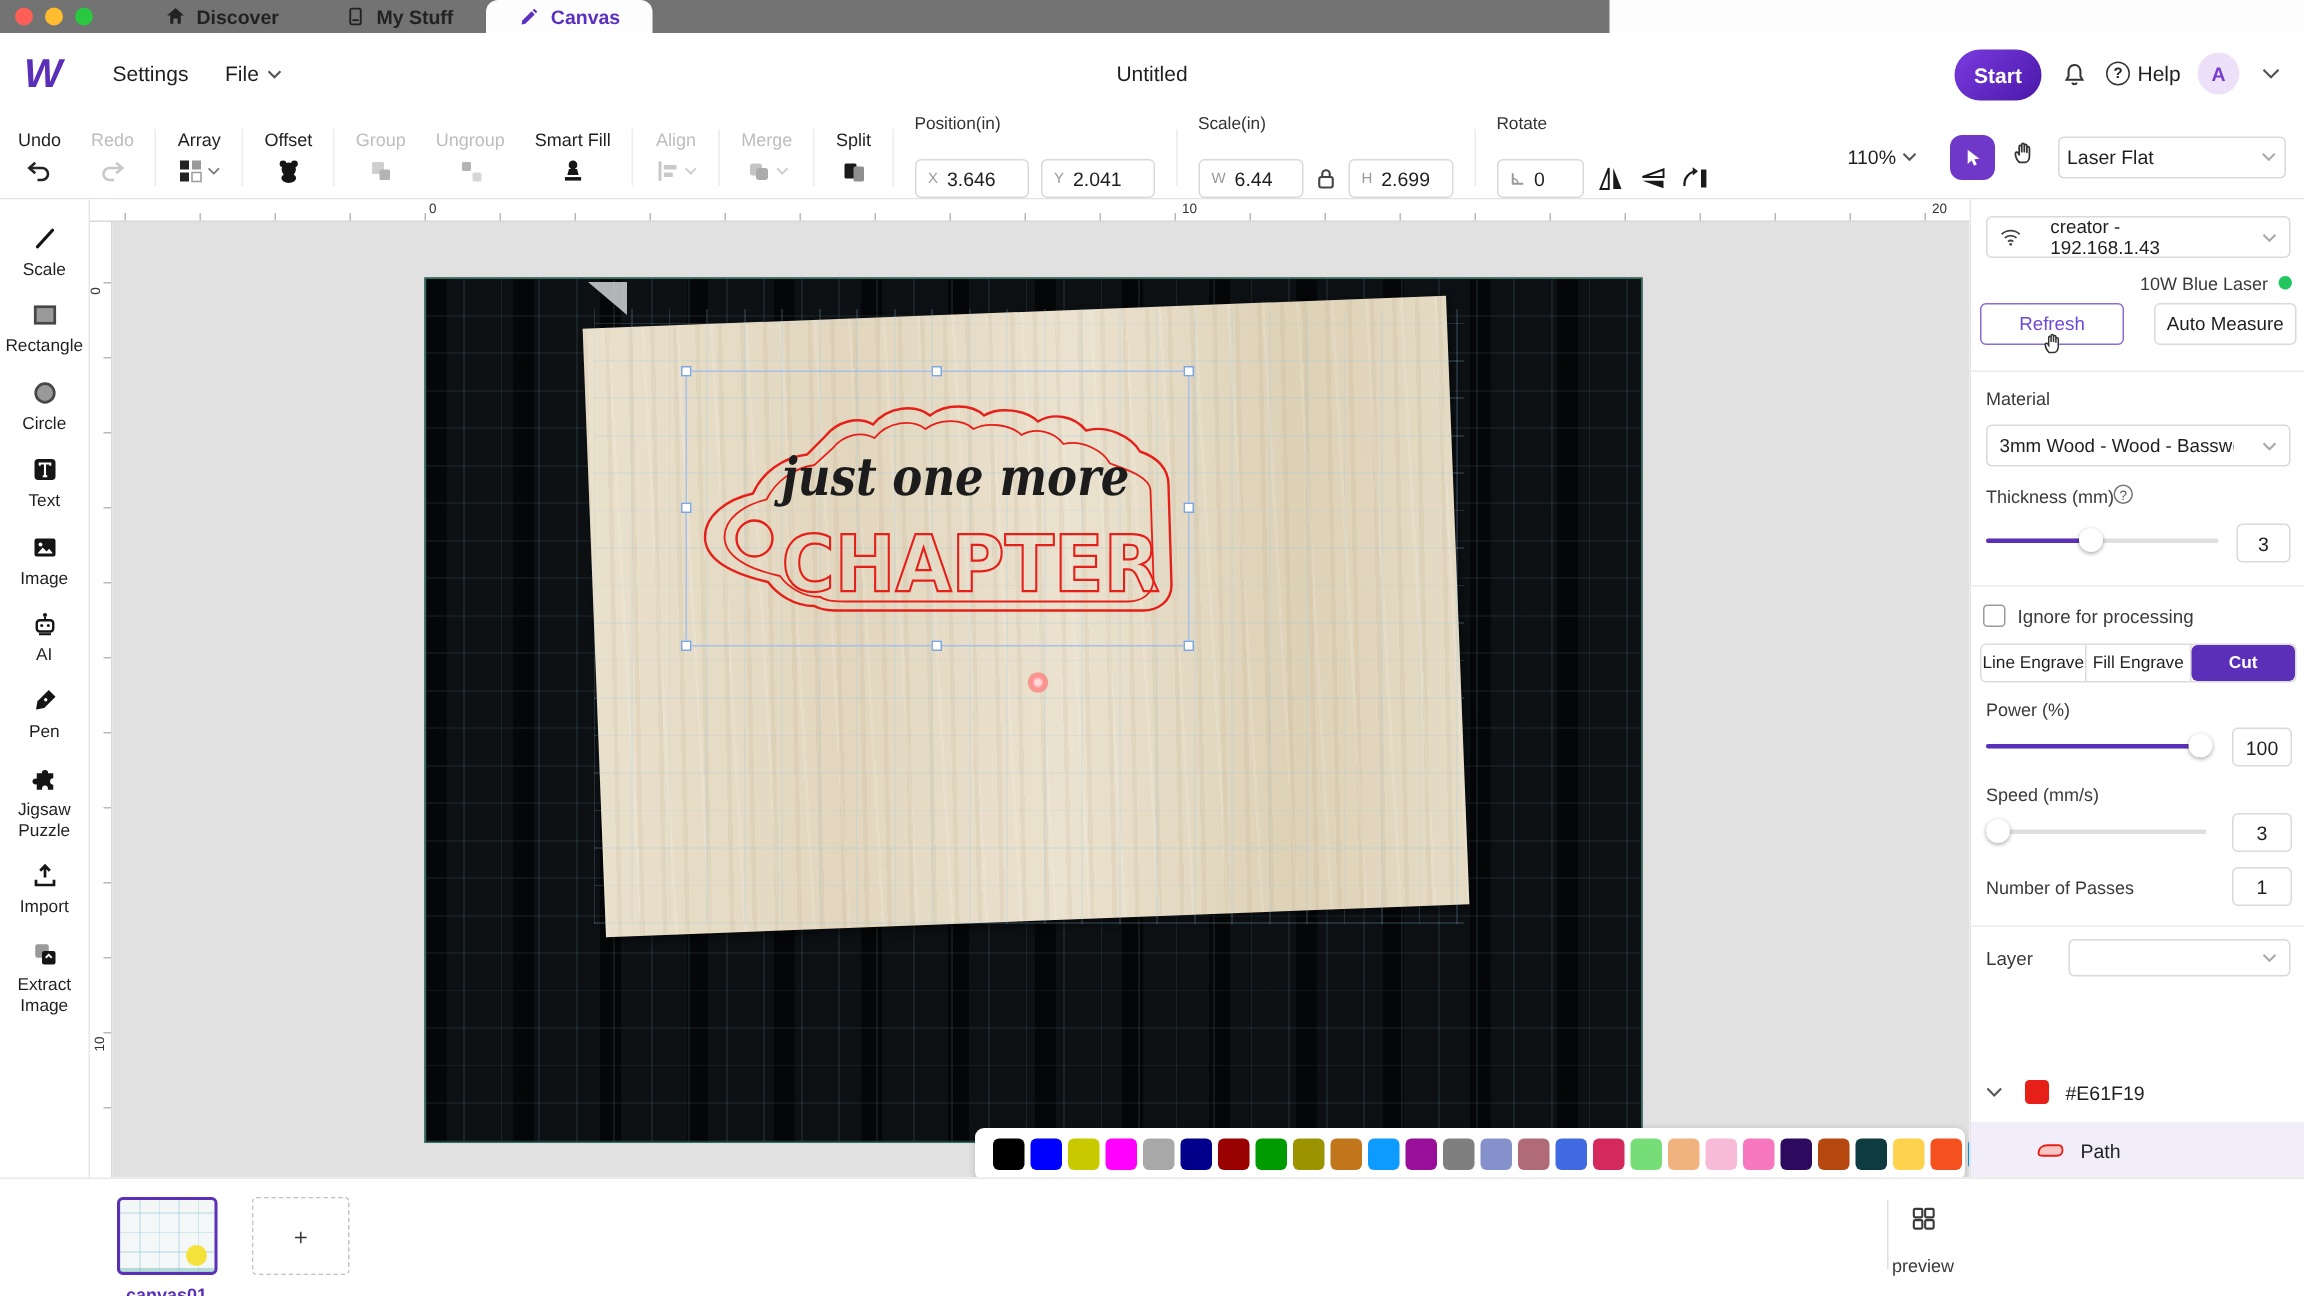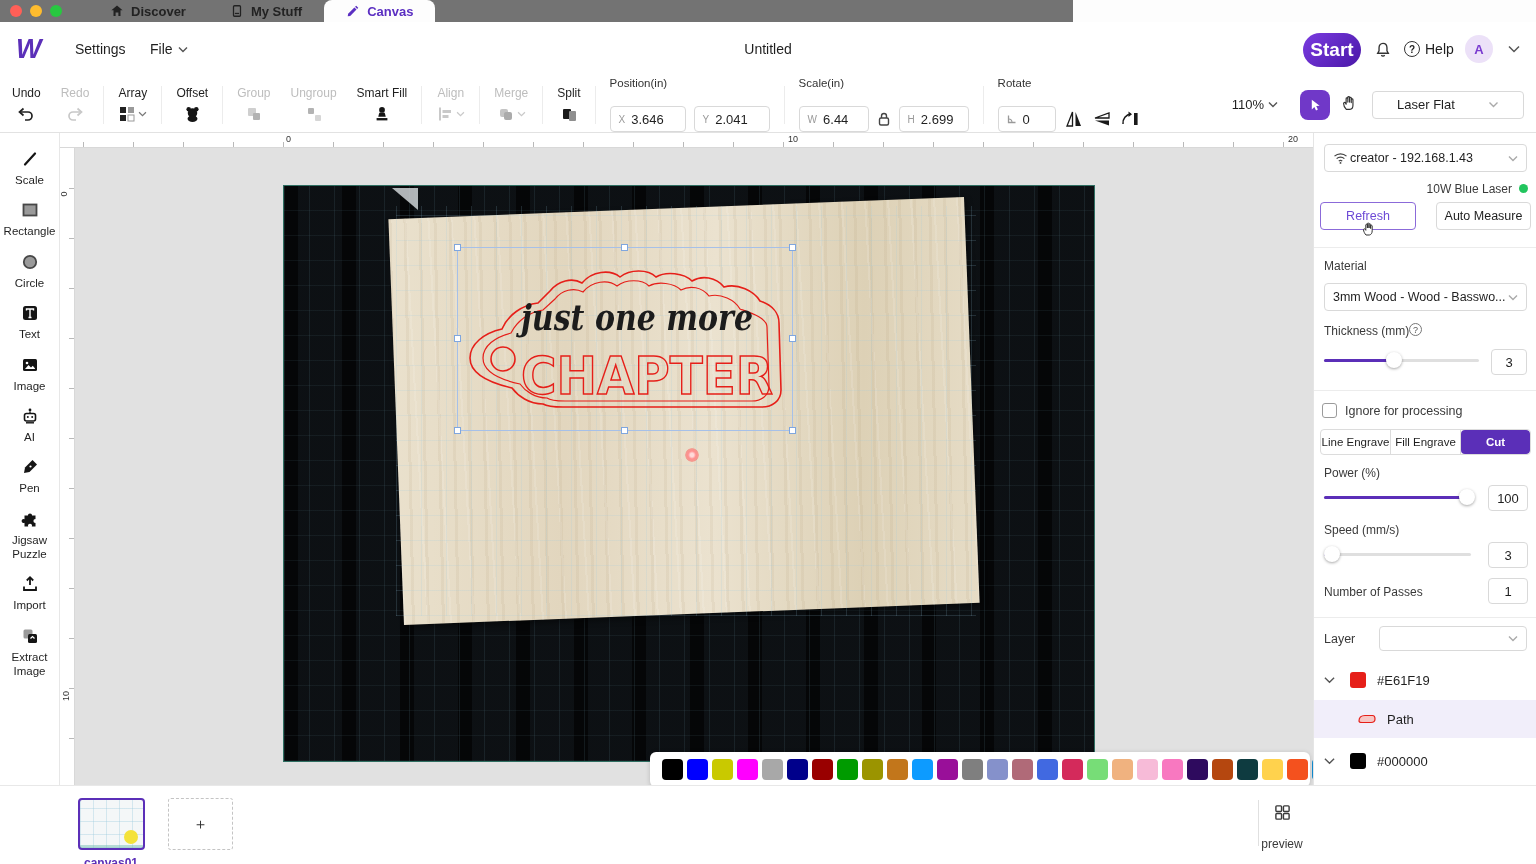--- a/index.html
+++ b/index.html
@@ -14,21 +14,21 @@
   .light { width:12px; height:12px; border-radius:50%; }
   .tab { display:flex; align-items:center; gap:7px; padding:0 22px; font-size:13px; font-weight:700; color:#222; }
   .tab.active { background:#fdfdfd; color:#5b2fc2; border-radius:8px 8px 0 0; }
   .tab svg { width:14px; height:14px; }
 
   
   .header { position:absolute; left:0; top:22px; width:1536px; height:55px; background:#fff; }
   .logo { position:absolute; left:16px; top:12px; font-size:27px; font-weight:900; color:#5b2fb8; font-style:italic; letter-spacing:-2px; }
   .menu-item { position:absolute; top:19px; font-size:14px; color:#1f1f1f; }
   .doc-title { position:absolute; left:0; right:0; top:19px; text-align:center; font-size:14px; color:#1f1f1f; }
-  .start-btn { position:absolute; left:1303px; top:11px; width:58px; height:34px; border-radius:18px; background:linear-gradient(135deg,#7a3be0,#4a18a8); color:#fff; font-size:19px; font-weight:700; display:flex; align-items:center; justify-content:center; }
+  .start-btn { position:absolute; left:1303px; top:11px; width:58px; height:34px; border-radius:18px; background:linear-gradient(135deg,#7a3be0,#4a18a8); color:#fff; font-size:14px; font-weight:700; display:flex; align-items:center; justify-content:center; }
   .bell { position:absolute; left:1374px; top:19px; }
   .help { position:absolute; left:1404px; top:19px; display:flex; align-items:center; gap:5px; font-size:14px; }
   .help .qm { width:16px; height:16px; border:1.4px solid #333; border-radius:50%; font-size:10px; display:flex; align-items:center; justify-content:center; font-weight:700; }
   .avatar { position:absolute; left:1465px; top:13px; width:28px; height:28px; border-radius:50%; background:#ece1f8; color:#7a3bd0; font-size:13px; font-weight:700; display:flex; align-items:center; justify-content:center; }
   .hdr-chev { position:absolute; left:1508px; top:23px; }
 
   
   .toolbar { position:absolute; left:0; top:77px; width:1536px; height:56px; background:#fff; border-bottom:1px solid #e2e2e2; display:flex; align-items:center; }
   .tb-sep { width:1px; height:38px; background:#ececec; margin:0 4px; flex:none; }
   .tbtn { display:flex; flex-direction:column; align-items:center; gap:4px; padding:0 10px; flex:none; }
@@ -36,21 +36,21 @@
   .tbtn.disabled .tb-label { color:#bdbdbd; }
   .tbtn .ic { height:20px; display:flex; align-items:center; gap:2px; }
   .fgroup { display:flex; flex-direction:column; gap:17px; padding:0 10px; flex:none; }
   .fgroup .fg-label { font-size:11.5px; color:#333; }
   .frow { display:flex; align-items:center; gap:8px; }
   .fbox { display:flex; align-items:center; gap:6px; border:1px solid #d9d9d9; border-radius:4px; height:26px; padding:0 8px; background:#fff; }
   .fbox .pfx { font-size:10px; color:#9a9a9a; }
   .fbox .val { font-size:13px; color:#1f1f1f; }
   .zoom-ctl { display:flex; align-items:center; gap:4px; font-size:13px; flex:none; padding:0 8px; }
   .sel-tool { width:30px; height:30px; border-radius:8px; background:#7038c8; display:flex; align-items:center; justify-content:center; margin:0 10px 0 14px; flex:none; }
-  .mode-select { width:152px; height:28px; border:1px solid #d9d9d9; border-radius:4px; display:flex; align-items:center; justify-content:space-between; padding:0 24px; font-size:13px; margin:0 12px 0 14px; flex:none; }
+  .mode-select { width:152px; height:28px; border:1px solid #d9d9d9; border-radius:4px; display:flex; align-items:center; justify-content:space-between; padding:0 5px; font-size:13px; margin:0 12px 0 14px; flex:none; }
 
   
   .sidebar { position:absolute; left:0; top:133px; width:60px; height:652px; background:#fff; border-right:1px solid #e7e7e7; display:flex; flex-direction:column; align-items:center; padding-top:16px; gap:13px; }
   .s-item { display:flex; flex-direction:column; align-items:center; gap:4px; width:58px; }
   .s-item .lbl { font-size:11.5px; color:#1f1f1f; text-align:center; line-height:1.25; }
 
   
   .ruler-corner { position:absolute; left:60px; top:133px; width:15px; height:15px; background:#fff; border-right:1px solid #dcdcdc; border-bottom:1px solid #dcdcdc; }
   .ruler-h { position:absolute; left:60px; top:133px; width:1253px; height:15px; background:#fff; border-bottom:1px solid #d8d8d8; }
   .tick-h { position:absolute; bottom:0; width:1px; height:5px; background:#b9b9b9; }
@@ -84,36 +84,36 @@
   .handle { position:absolute; width:7px; height:7px; background:#fff; border:1px solid #7fa6de; }
   .laser-dot { position:absolute; left:610px; top:300px; width:14px; height:14px; border-radius:50%;
     background:radial-gradient(circle,#ffd9d9 0 18%, #ff8f8f 40%, rgba(255,70,70,.45) 65%, rgba(255,60,60,0) 75%); }
 
   
   .palette-bar { position:absolute; left:575px; top:604px; width:660px; height:35px; background:#fff; border-radius:6px; box-shadow:0 1px 5px rgba(0,0,0,.18); display:flex; align-items:center; gap:4px; padding:0 8px; }
   .swatch { width:21px; height:21px; border-radius:4px; flex:none; }
 
   
   .rpanel { position:absolute; left:1313px; top:133px; width:223px; height:731px; background:#fff; border-left:1px solid #e5e5e5; font-size:12px; }
-  .rp-select { position:absolute; display:flex; align-items:center; gap:2px; border:1px solid #d9d9d9; border-radius:4px; padding:0 8px; background:#fff; }
+  .rp-select { position:absolute; display:flex; align-items:center; gap:19px; border:1px solid #d9d9d9; border-radius:4px; padding:0 8px; background:#fff; }
   .rp-label { position:absolute; color:#3a3a3a; font-size:12px; }
   .rp-div { position:absolute; left:0; width:223px; height:1px; background:#ececec; }
   .btn { position:absolute; height:28px; border-radius:4px; display:flex; align-items:center; justify-content:center; font-size:12.5px; }
   .btn.primary-outline { border:1px solid #8b6ad9; color:#6d4ad6; }
   .btn.plain { border:1px solid #d9d9d9; color:#1f1f1f; }
   .slider { position:absolute; height:3px; background:#dfdfdf; border-radius:2px; }
   .slider .fill { position:absolute; left:0; top:0; height:3px; background:#5b2fb8; border-radius:2px; }
   .slider .knob { position:absolute; top:-7px; width:16px; height:16px; border-radius:50%; background:#fff; box-shadow:0 1px 3px rgba(0,0,0,.35); }
   .num-input { position:absolute; border:1px solid #d9d9d9; border-radius:4px; height:26px; text-align:center; font-size:13px; color:#1f1f1f; font-family:inherit; }
   .seg { position:absolute; left:6px; top:296px; width:211px; height:26px; border:1px solid #dcdcdc; border-radius:4px; display:flex; overflow:hidden; }
   .seg .seg-item { flex:1; display:flex; align-items:center; justify-content:center; font-size:11.5px; color:#1f1f1f; border-right:1px solid #dcdcdc; }
   .seg .seg-item:last-child { border-right:none; }
   .seg .seg-item.active { background:#5b2fb8; color:#fff; font-weight:700; border-radius:4px; }
   .chk { position:absolute; width:15px; height:15px; border:1.5px solid #9b9b9b; border-radius:3px; background:#fff; }
-  .layer-row { position:absolute; left:0; width:223px; display:flex; align-items:center; }
+  .layer-row { position:absolute; left:0; width:223px; display:flex; align-items:center;margin-top:48px; }
   .lswatch { width:16px; height:16px; border-radius:3px; flex:none; }
   .cursor-hand { position:absolute; pointer-events:none; }
 
   
   .bottombar { position:absolute; left:0; top:785px; width:1536px; height:79px; background:#fff; border-top:1px solid #e8e8e8; }
   .page-thumb { position:absolute; left:78px; top:12px; width:67px; height:52px; border:2px solid #5b2fb8; border-radius:4px;
     background:
       linear-gradient(0deg, rgba(120,190,180,.5) 0 3px, transparent 3px),
       repeating-linear-gradient(90deg, rgba(150,200,220,.35) 0 1px, transparent 1px 13px),
       repeating-linear-gradient(0deg, rgba(150,200,220,.35) 0 1px, transparent 1px 13px),

